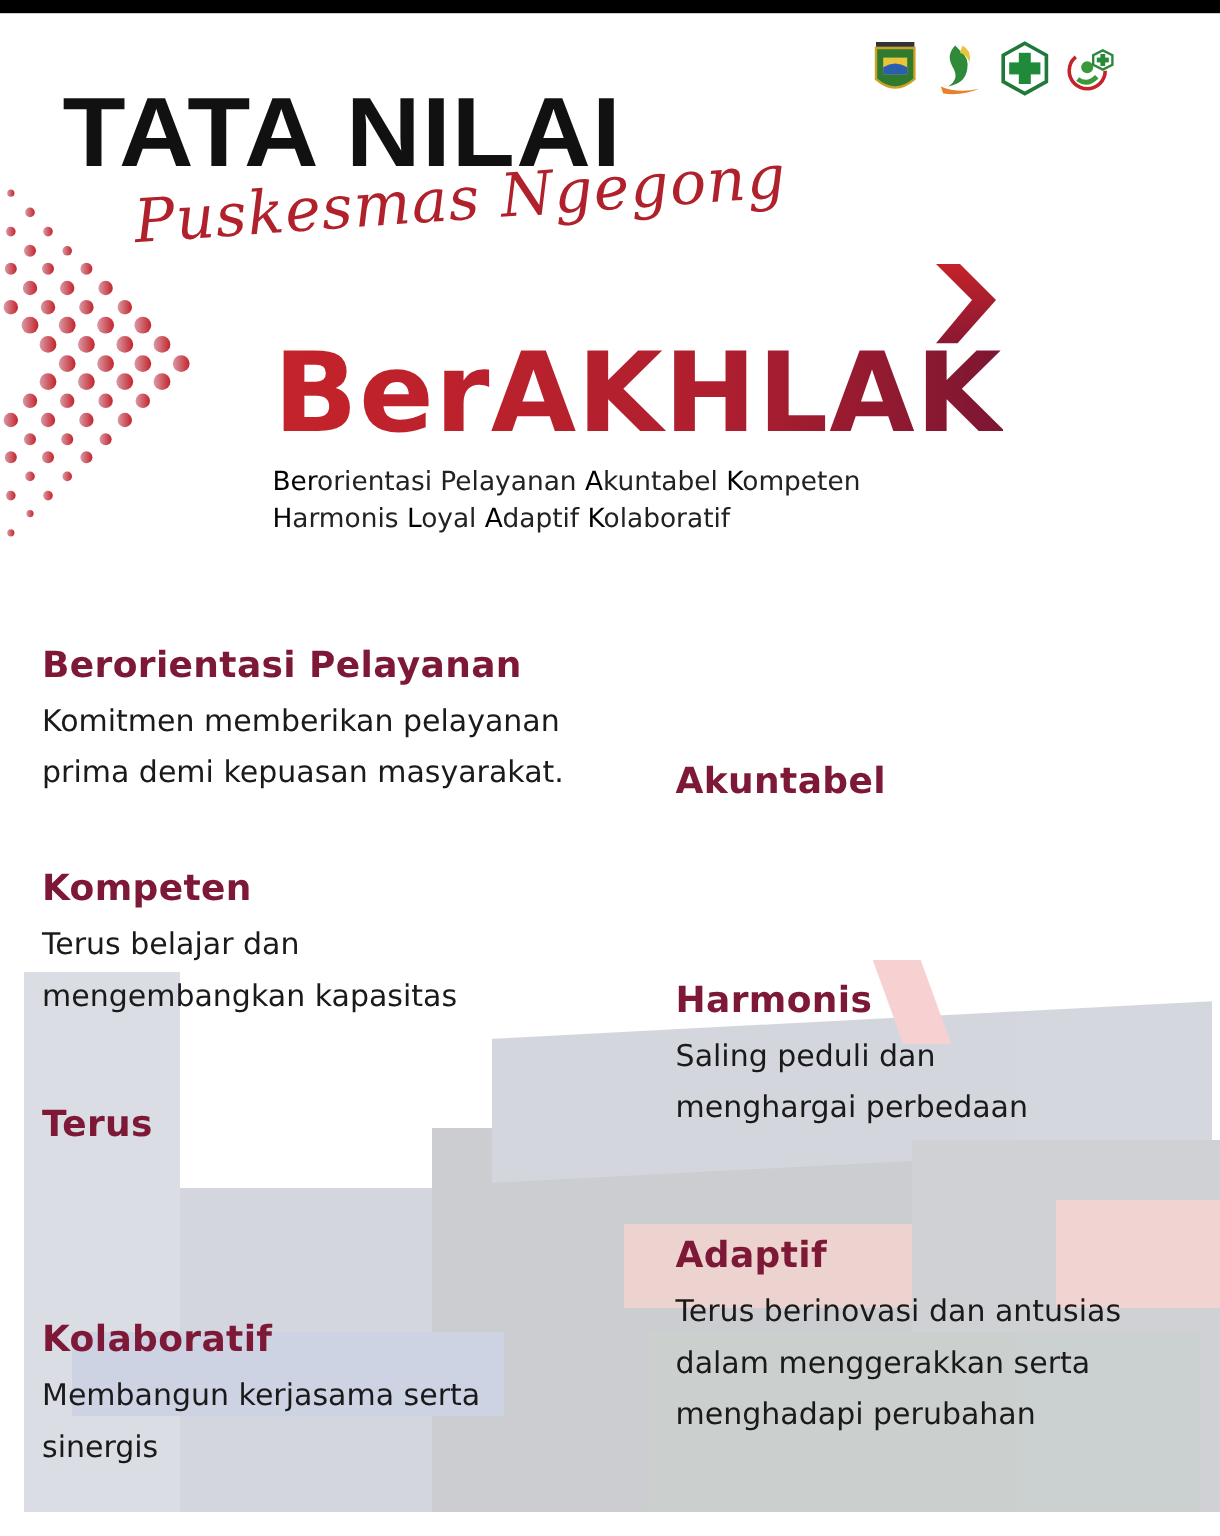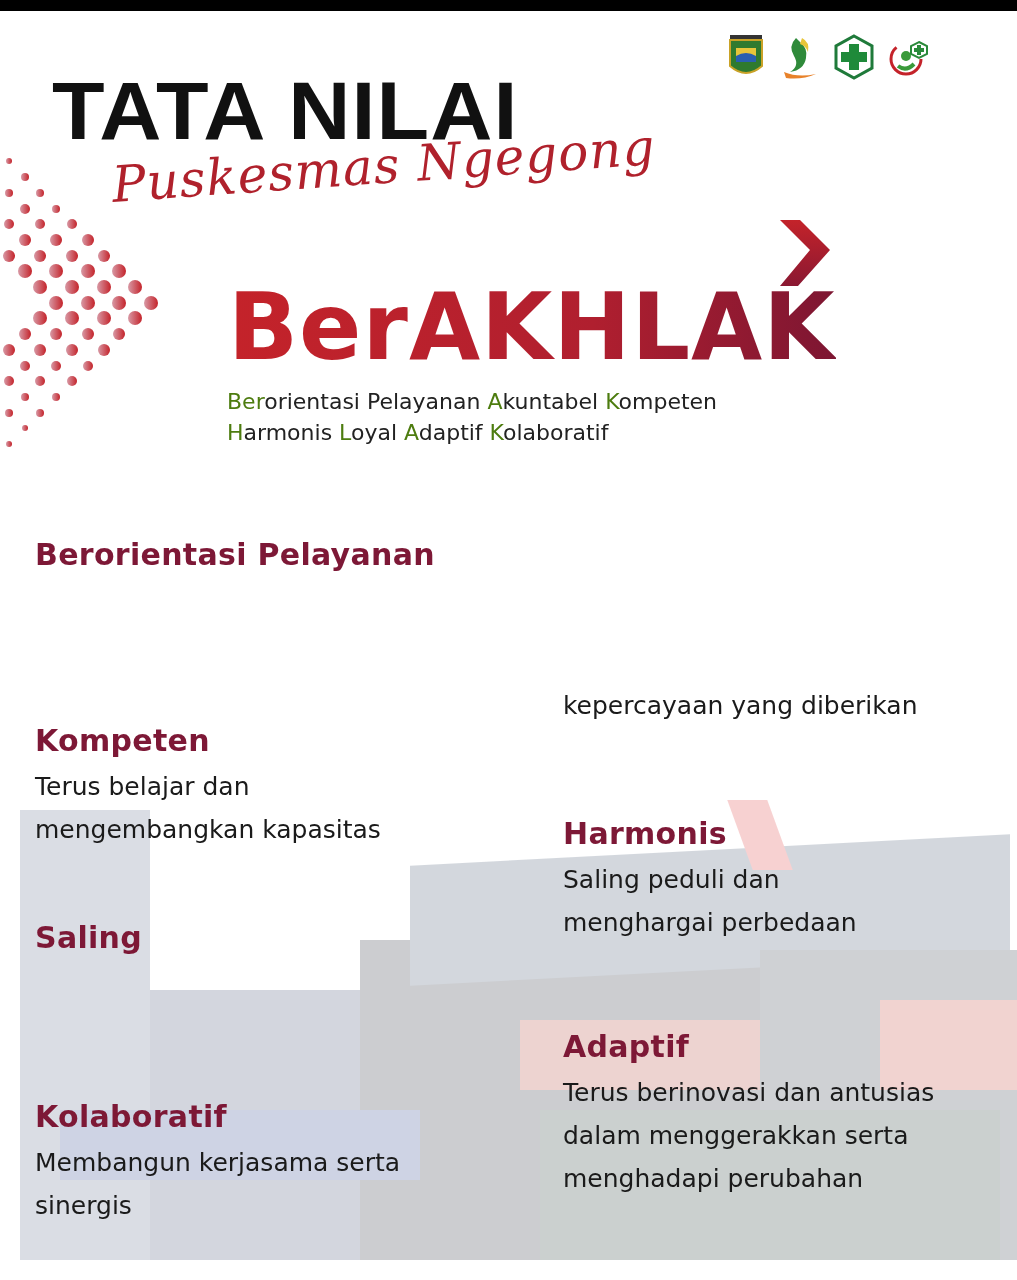--- a/index.html
+++ b/index.html
@@ -17,21 +17,21 @@
 
     .title { position: absolute; left: 52px; top: 70px; font-family: "Liberation Sans", sans-serif; font-weight: 900; font-size: 82px; letter-spacing: 1px; color: #111; line-height: 1; transform: scaleX(1.05); transform-origin: left; }
     .script { position: absolute; left: 112px; top: 160px; font-family: "DejaVu Serif", serif; font-style: italic; font-size: 50px; color: #b0212c; letter-spacing: 1px; line-height: 1; transform: rotate(-4deg); transform-origin: left; }
 
     .dots { position: absolute; left: 0; top: 150px; width: 170px; height: 300px; }
 
     .brand { position: absolute; left: 228px; top: 282px; font-family: "DejaVu Sans", sans-serif; font-weight: bold; font-size: 92px; line-height: 1; letter-spacing: 1px; background: linear-gradient(90deg, #c4232a 0%, #b01f2f 60%, #7d1632 100%); -webkit-background-clip: text; background-clip: text; color: transparent; }
     .chevron { position: absolute; left: 760px; top: 218px; width: 70px; height: 70px; }
 
     .acronym { position: absolute; left: 227px; top: 386px; font-family: "DejaVu Sans", sans-serif; font-size: 22px; line-height: 31px; color: #222; }
-    .acronym .hl { color: #4d7c0f; }
+    .acronym .hl { color: #000000; }
 
     .value { position: absolute; }
     .value h2 { font-family: "DejaVu Sans", sans-serif; font-weight: bold; font-size: 30px; color: #7d1836; line-height: 1.15; letter-spacing: 0.3px; }
     .value p { font-family: "DejaVu Sans", sans-serif; font-size: 25px; line-height: 43px; color: #1a1a1a; margin-top: 6px; }
   </style>
 </head>
 <body>
 
 <div class="topbar"></div>
 
@@ -164,38 +164,40 @@
   <div>
     <span class="hl">Ber</span><span>orientasi Pelayanan </span><span class="hl">A</span><span>kuntabel </span><span class="hl">K</span><span>ompeten</span>
   </div>
   <div>
     <span class="hl">H</span><span>armonis </span><span class="hl">L</span><span>oyal </span><span class="hl">A</span><span>daptif </span><span class="hl">K</span><span>olaboratif</span>
   </div>
 </div>
 
 <div class="value" style="left:35px;top:538px;">
   <h2>Berorientasi Pelayanan</h2>
+  <p><span>Komitmen memberikan pelayanan</span><br><span>prima demi kepuasan masyarakat.</span></p>
 </div>
 
 <div class="value" style="left:35px;top:724px;">
   <h2>Kompeten</h2>
   <p><span>Terus belajar dan</span><br><span>mengembangkan kapasitas</span></p>
 </div>
 
 <div class="value" style="left:35px;top:921px;">
-  <h2>Saling</h2>
+  <h2>Terus</h2>
 </div>
 
 <div class="value" style="left:35px;top:1100px;">
   <h2>Kolaboratif</h2>
   <p><span>Membangun kerjasama serta</span><br><span>sinergis</span></p>
 </div>
 
 <div class="value" style="left:563px;top:635px;">
-  <p><br><span>kepercayaan yang diberikan</span></p>
+  <h2>Akuntabel</h2>
+  <p><br></p>
 </div>
 
 <div class="value" style="left:563px;top:817px;">
   <h2>Harmonis</h2>
   <p><span>Saling peduli dan</span><br><span>menghargai perbedaan</span></p>
 </div>
 
 <div class="value" style="left:563px;top:1030px;">
   <h2>Adaptif</h2>
   <p><span>Terus berinovasi dan antusias</span><br><span>dalam menggerakkan serta</span><br><span>menghadapi perubahan</span></p>

